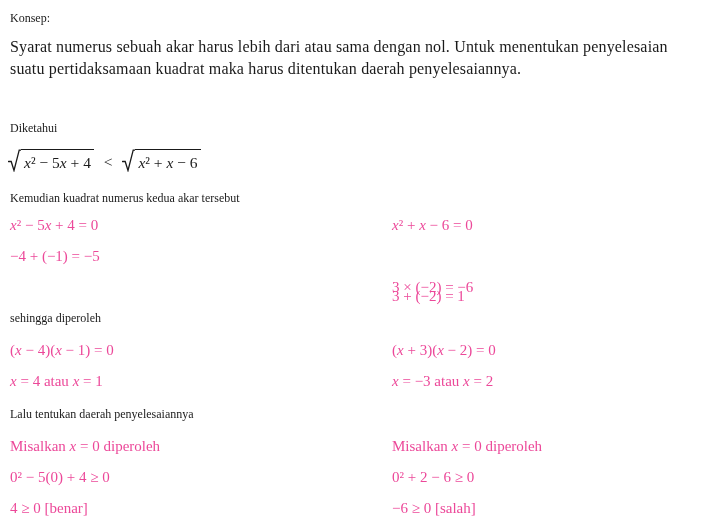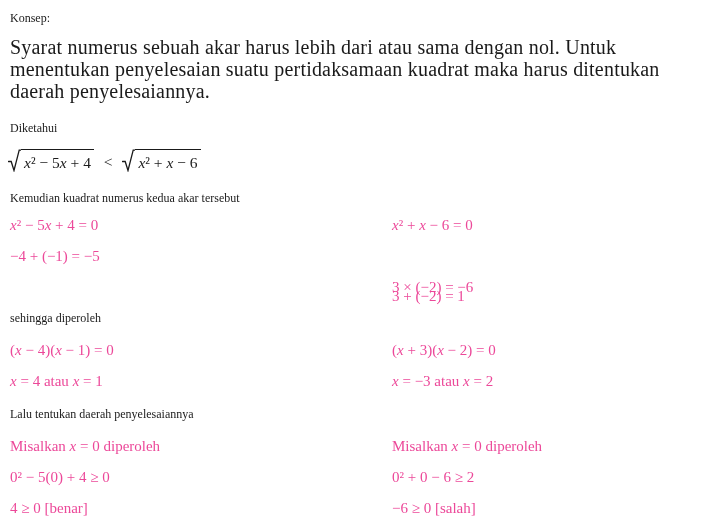--- a/index.html
+++ b/index.html
@@ -20,21 +20,21 @@
     left: 0; top: 0;
     width: 708px;
     height: 530px;
     padding: 0;
   }
 
   
   .prose {
     position: absolute;
     left: 10px;
-    font-size: 20px;
+    font-size: 16px;
     line-height: 22px;
     letter-spacing: 0.01em;
     color: #1a1a1a;
   }
   .prose.wide { width: 694px; }
 
   .label-line {
     position: absolute;
     left: 10px;
     font-size: 12px;
@@ -143,18 +143,18 @@
 
   <div class="math col-left" style="top:371px;"><span class="v">x</span> = 4 atau <span class="v">x</span> = 1</div>
   <div class="math col-right" style="top:371px;"><span class="v">x</span> = −3 atau <span class="v">x</span> = 2</div>
 
   <div class="label-line" style="top:404px;">Lalu tentukan daerah penyelesaiannya</div>
 
   <div class="math col-left" style="top:436px;">Misalkan <span class="v">x</span> = 0 diperoleh</div>
   <div class="math col-right" style="top:436px;">Misalkan <span class="v">x</span> = 0 diperoleh</div>
 
   <div class="math col-left" style="top:467px;">0² − 5(0) + 4 ≥ 0</div>
-  <div class="math col-right" style="top:467px;">0² + 0 − 6 ≥ 2</div>
+  <div class="math col-right" style="top:467px;">0² + 2 − 6 ≥ 0</div>
 
   <div class="math col-left" style="top:498px;">4 ≥ 0 [benar]</div>
   <div class="math col-right" style="top:498px;">−6 ≥ 0 [salah]</div>
 
 </div>
 
 </body></html>

